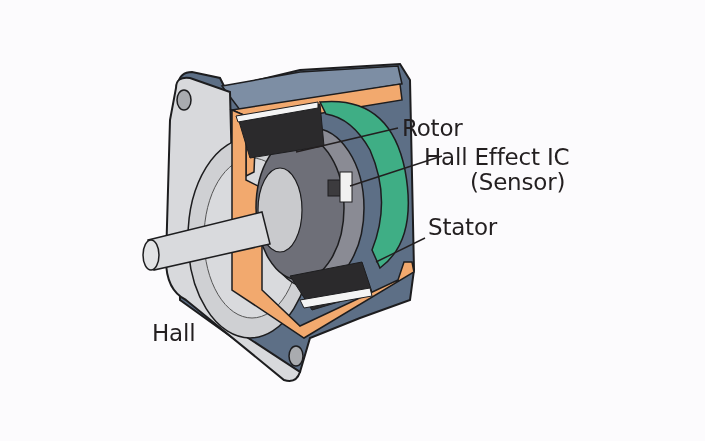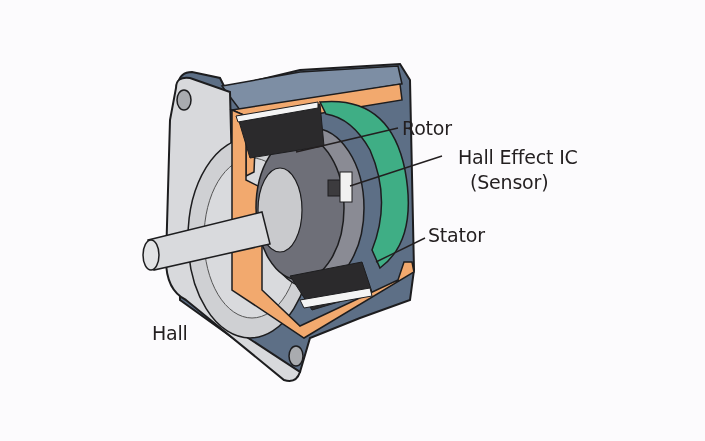--- a/index.html
+++ b/index.html
@@ -1,18 +1,18 @@
 <!DOCTYPE html>
 <html><head>
 <meta charset="utf-8">
 <style>
   html, body { margin:0; padding:0; }
   body { width:705px; height:441px; background:#fcfbfd; position:relative; overflow:hidden; font-family:"Liberation Sans", sans-serif; }
   #stage { position:absolute; left:0; top:0; width:705px; height:441px; }
-  .label { position:absolute; color:#231f20; font-family:"DejaVu Sans", sans-serif; font-size:19px; line-height:22px; white-space:nowrap; letter-spacing:-0.2px; }
+  .label { position:absolute; color:#231f20; font-family:"DejaVu Sans", sans-serif; font-size:23px; line-height:22px; white-space:nowrap; letter-spacing:-0.2px; }
   .lbl-center { text-align:center; }
 </style>
 </head>
 <body>
 
 <div id="stage">
   <svg width="705" height="441" viewBox="0 0 705 441" xmlns="http://www.w3.org/2000/svg">
 
     <g>
       <path d="M178 84 Q180 72 192 72 L220 78 L225 88 L300 70 L400 64 L410 80 L414 270 L410 300 L360 318 L310 338 L300 372 L286 376 L180 300 Z" fill="#5d6f86" stroke="#1d1d1f" stroke-width="2"></path>
@@ -58,17 +58,17 @@
     </g>
 
     <g stroke="#231f20" stroke-width="1.4" fill="none">
       <line x1="296" y1="152" x2="398" y2="128"></line>
       <line x1="350" y1="186" x2="442" y2="156"></line>
       <line x1="376" y1="262" x2="425" y2="238"></line>
     </g>
   </svg>
 
   <div class="label" style="left:402px;top:117px;">Rotor</div>
-  <div class="label lbl-center" style="left:458px;top:146px;">Hall Effect IC</div>
+  <div class="label lbl-center" style="left:424px;top:146px;">Hall Effect IC</div>
   <div class="label lbl-center" style="left:470px;top:171px;">(Sensor)</div>
-  <div class="label" style="left:428px;top:224px;">Stator</div>
+  <div class="label" style="left:428px;top:216px;">Stator</div>
   <div class="label" style="left:152px;top:322px;">Hall</div>
 </div>
 
 </body></html>

